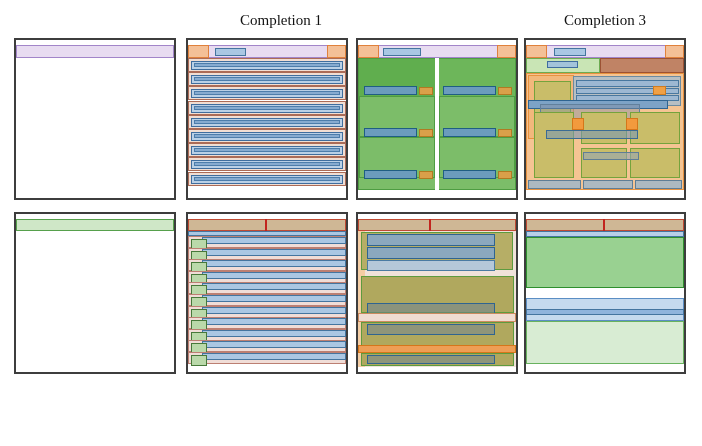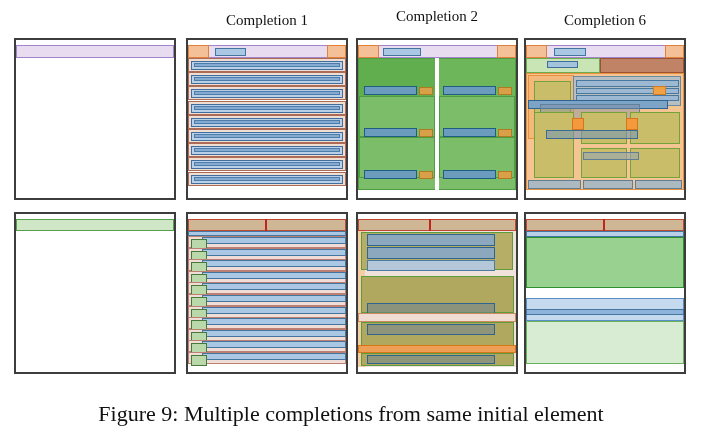--- a/index.html
+++ b/index.html
@@ -19,23 +19,22 @@
   .caption {
     position:absolute; left:0; top:401px; width:702px; text-align:center;
     font-size:22px; color:#111;
   }
 </style>
 </head>
 <body>
 
 <div class="figure">
 
-  <div class="col-title" style="left:186px;top:12px">Completion 1</div>
-  <div class="col-title" style="left:356px;top:8px">Completion 2</div>
-  <div class="col-title" style="left:524px;top:12px">Completion 6</div>
+  <div class="col-title" style="left:200px;top:12px">Completion 1</div>
+  <div class="col-title" style="left:524px;top:12px">Completion 3</div>
 
   <div class="panel" style="left:14px;top:38px">
       <div class="rect" style="left: 0px; top: 5px; width: 158px; height: 13px; background: rgb(232, 220, 241); border: 1px solid rgb(162, 133, 201);"></div>
     </div>
   <div class="panel" style="left:186px;top:38px">
       <div class="rect" style="left: 0px; top: 5px; width: 158px; height: 13px; background: rgb(232, 220, 241); border: 1px solid rgb(162, 133, 201);"></div>
       <div class="rect" style="left: 0px; top: 5px; width: 21px; height: 13px; background: rgb(244, 192, 151); border: 1px solid rgb(224, 129, 60);"></div>
       <div class="rect" style="left: 139px; top: 5px; width: 19px; height: 13px; background: rgb(244, 192, 151); border: 1px solid rgb(224, 129, 60);"></div>
       <div class="rect" style="left: 27px; top: 8px; width: 31px; height: 8px; background: rgb(170, 199, 227); border: 1px solid rgb(68, 117, 159);"></div>
       <div class="rect" style="left: 0px; top: 18px; width: 158px; height: 14px; background: rgb(241, 222, 211); border: 1px solid rgb(171, 107, 87);"></div>
@@ -186,15 +185,14 @@
   <div class="panel" style="left:524px;top:212px">
       <div class="rect" style="left: 0px; top: 5px; width: 158px; height: 12px; background: rgb(207, 183, 149); border: 1px solid rgb(191, 74, 51);"></div>
       <div class="rect" style="left: 77px; top: 5px; width: 2px; height: 12px; background: rgb(194, 37, 31);"></div>
       <div class="rect" style="left: 0px; top: 17px; width: 158px; height: 6px; background: rgb(184, 207, 232); border: 1px solid rgb(68, 117, 159);"></div>
       <div class="rect" style="left: 0px; top: 23px; width: 158px; height: 51px; background: rgb(153, 209, 145); border: 1px solid rgb(46, 143, 46);"></div>
       <div class="rect" style="left: 0px; top: 84px; width: 158px; height: 23px; background: rgb(197, 218, 238); border: 1px solid rgb(91, 142, 196);"></div>
       <div class="rect" style="left: 0px; top: 95px; width: 158px; height: 6px; background: rgb(143, 180, 220); border: 1px solid rgb(68, 117, 159);"></div>
       <div class="rect" style="left: 0px; top: 107px; width: 158px; height: 43px; background: rgb(216, 236, 211); border: 1px solid rgb(104, 178, 94);"></div>
     </div>
 
-  <div class="caption">Figure 9: Multiple completions from same initial element</div>
 
 </div>
 
 </body></html>

